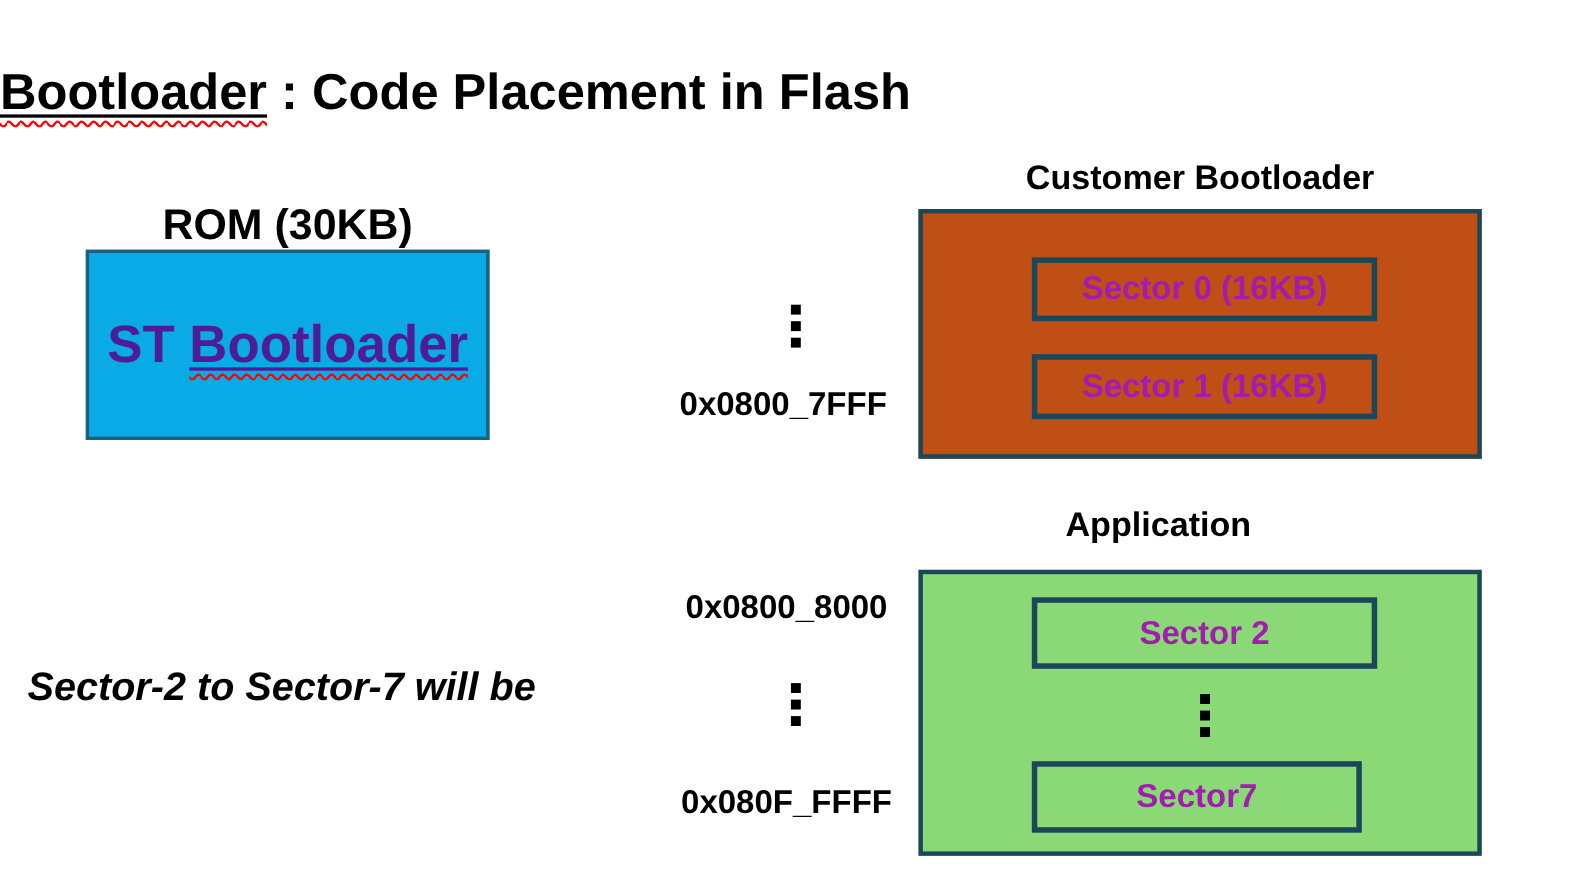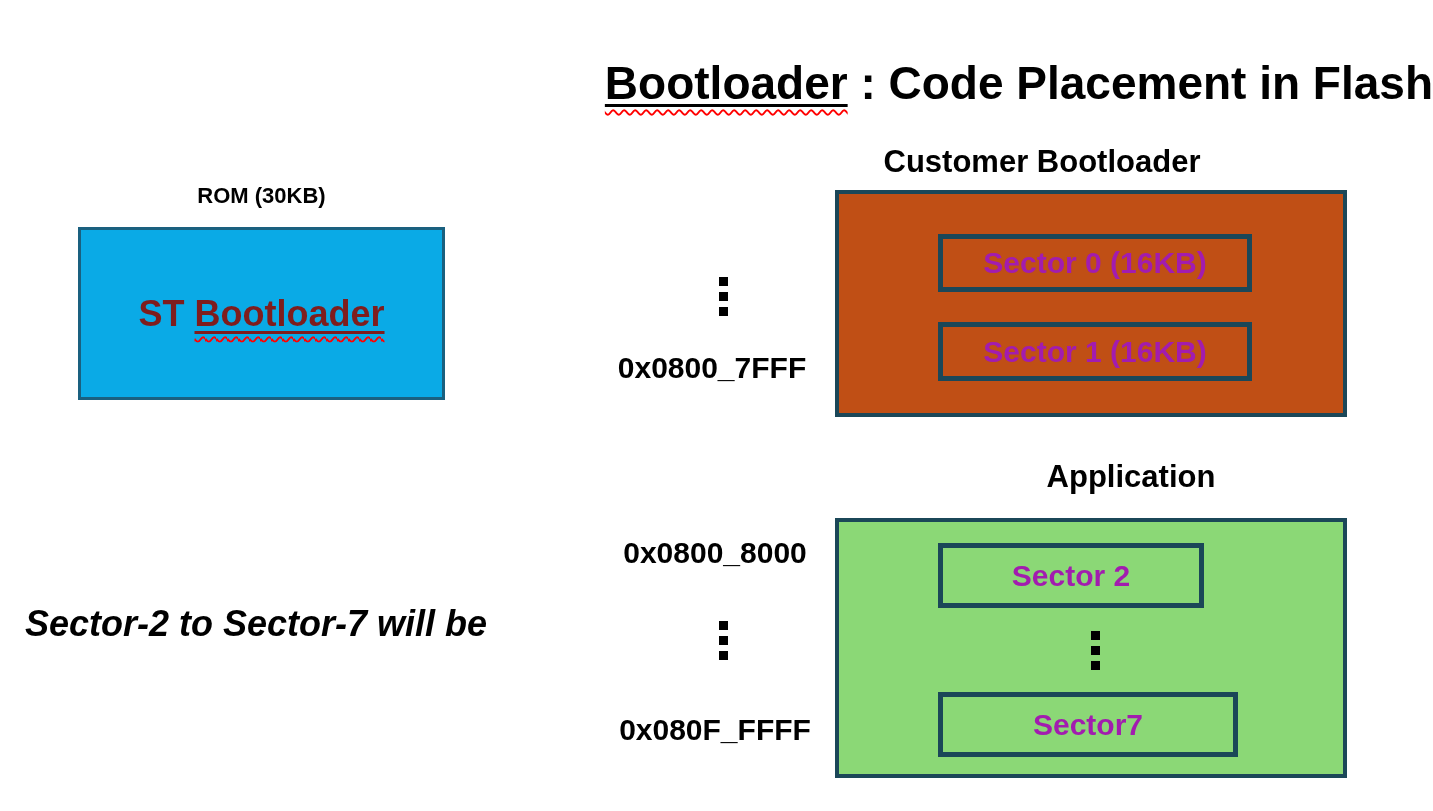--- a/index.html
+++ b/index.html
@@ -5,60 +5,60 @@
   html,body { margin:0; padding:0; background:#ffffff; }
   .slide {
     position:relative; width:1433px; height:811px; background:#ffffff;
     font-family:"Liberation Sans", sans-serif; font-weight:bold; color:#000;
     overflow:hidden;
   }
 
   
   .title {
     position:absolute; top:56px; left:0; width:100%;
-    text-align:right; font-size:46px; margin:0; font-weight:bold;
+    text-align:left; font-size:46px; margin:0; font-weight:bold;
   }
   .u-solid {
     text-decoration:underline solid currentColor;
     text-decoration-thickness:3px; text-underline-offset:5px;
     text-decoration-skip-ink:none;
   }
   .squiggle {
     text-decoration:underline wavy var(--squiggle,#FF0000);
     text-decoration-thickness:2px; text-underline-offset:10px;
     text-decoration-skip-ink:none;
   }
 
   
   .section-label { position:absolute; text-align:center; font-size:31px; }
-  #rom-label      { left:78px;  top:183px; width:367px; font-size:22px;text-align:center; }
-  #customer-label { left:786px; top:144px; width:512px; }
-  #app-label      { left:875px; top:459px; width:512px; }
+  #rom-label      { left:78px;  top:183px; width:367px; font-size:39px;text-align:center; }
+  #customer-label { left:835px; top:144px; width:512px; }
+  #app-label      { left:797px; top:459px; width:512px; }
 
   
   .rom-box {
     position:absolute; left:78px; top:227px; width:367px; height:173px;
     background:var(--rom-fill,#0AAAE6); border:3px solid #1A607F;
     box-sizing:border-box; display:flex; align-items:center; justify-content:center;
   }
-  .rom-box-text { color:#7f1d1d; font-size:36px; white-space:pre; }
+  .rom-box-text { color:#4c1d95; font-size:48px; white-space:pre; }
 
   
   .mem-box { position:absolute; box-sizing:border-box; border:4px solid var(--border,#1B4758); }
   #bootloader-box  { left:835px; top:190px; width:512px; height:227px; background:var(--customer-fill,#C04F15); }
   #application-box { left:835px; top:518px; width:512px; height:260px; background:var(--application-fill,#8BD876); }
 
   
   .sector-box {
     position:absolute; box-sizing:border-box; border:5px solid var(--border,#1B4758);
     color:#a21caf; font-size:30px; display:flex; align-items:center; justify-content:center;
   }
   #sector0 { left:938px; top:234px; width:314px; height:58px; }
   #sector1 { left:938px; top:322px; width:314px; height:59px; }
-  #sector2 { left:938px; top:543px; width:266px; height:65px; }
+  #sector2 { left:938px; top:543px; width:314px; height:65px; }
   #sector7 { left:938px; top:692px; width:300px; height:65px; }
 
   
   .addr { position:absolute; width:230px; text-align:center; font-size:30px; }
   #addr-start-top { left:597px; top:216px; }
   #addr-end-top   { left:597px; top:351px; }
   #addr-start-bot { left:600px; top:536px; }
   #addr-end-bot   { left:600px; top:713px; }
 
   

